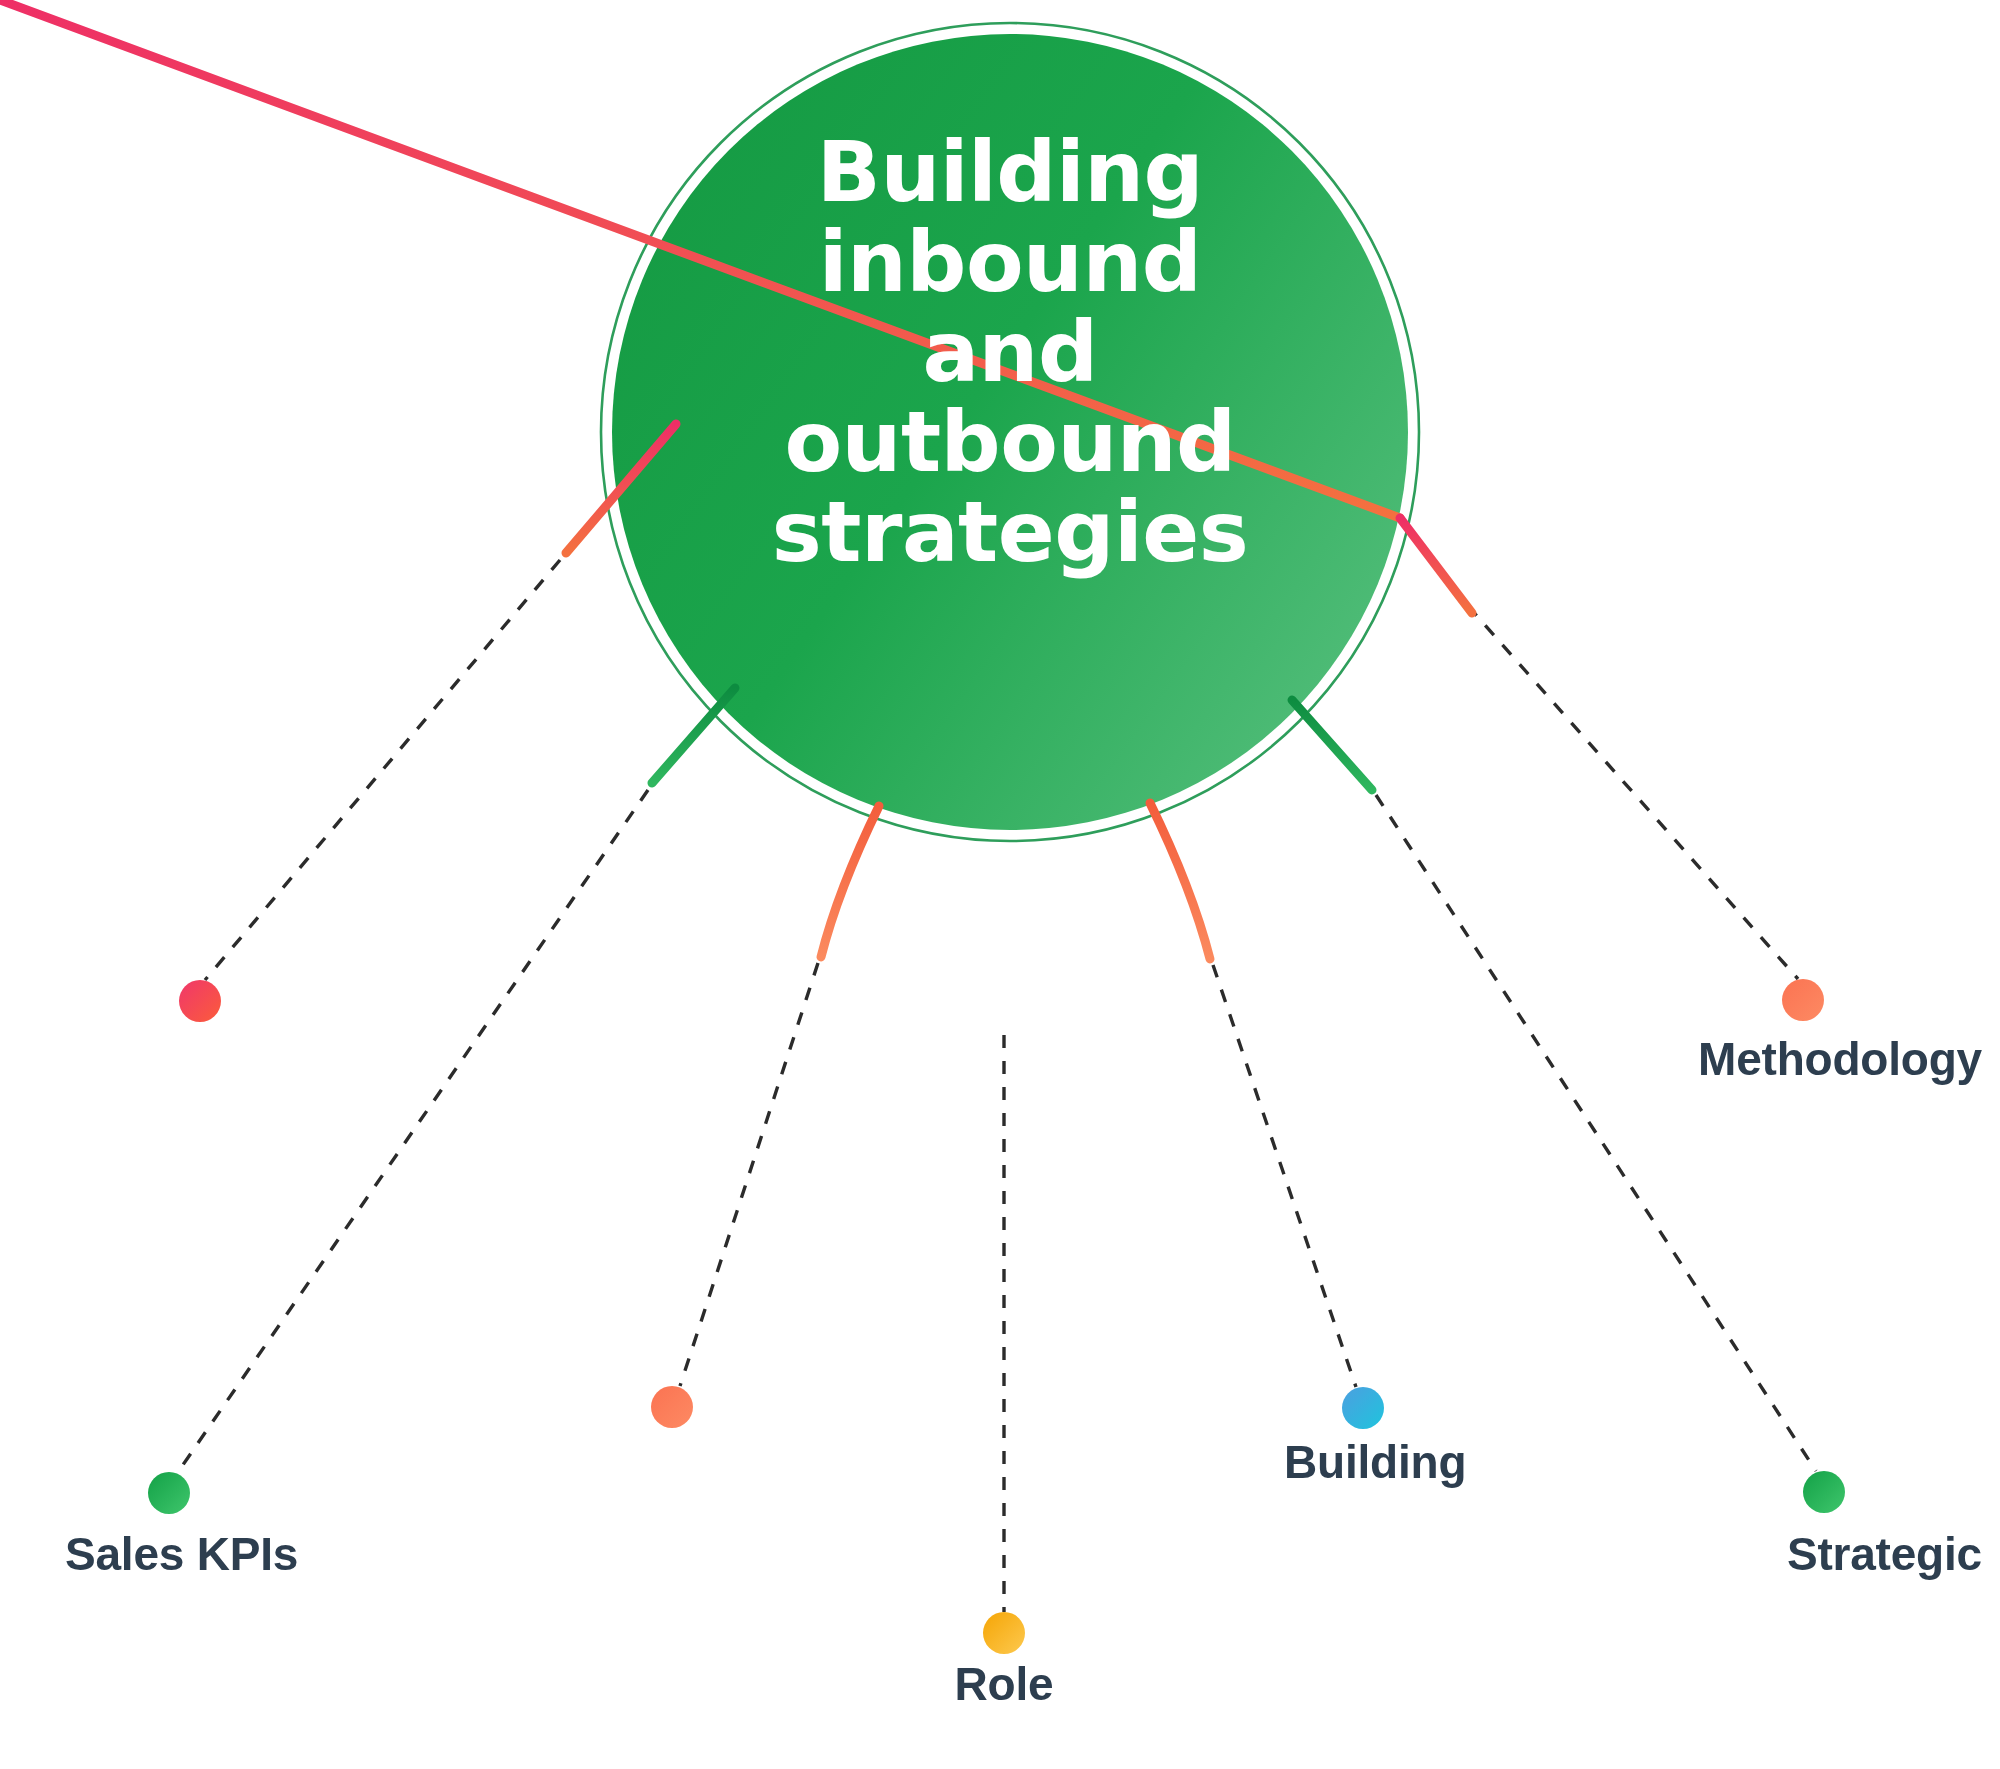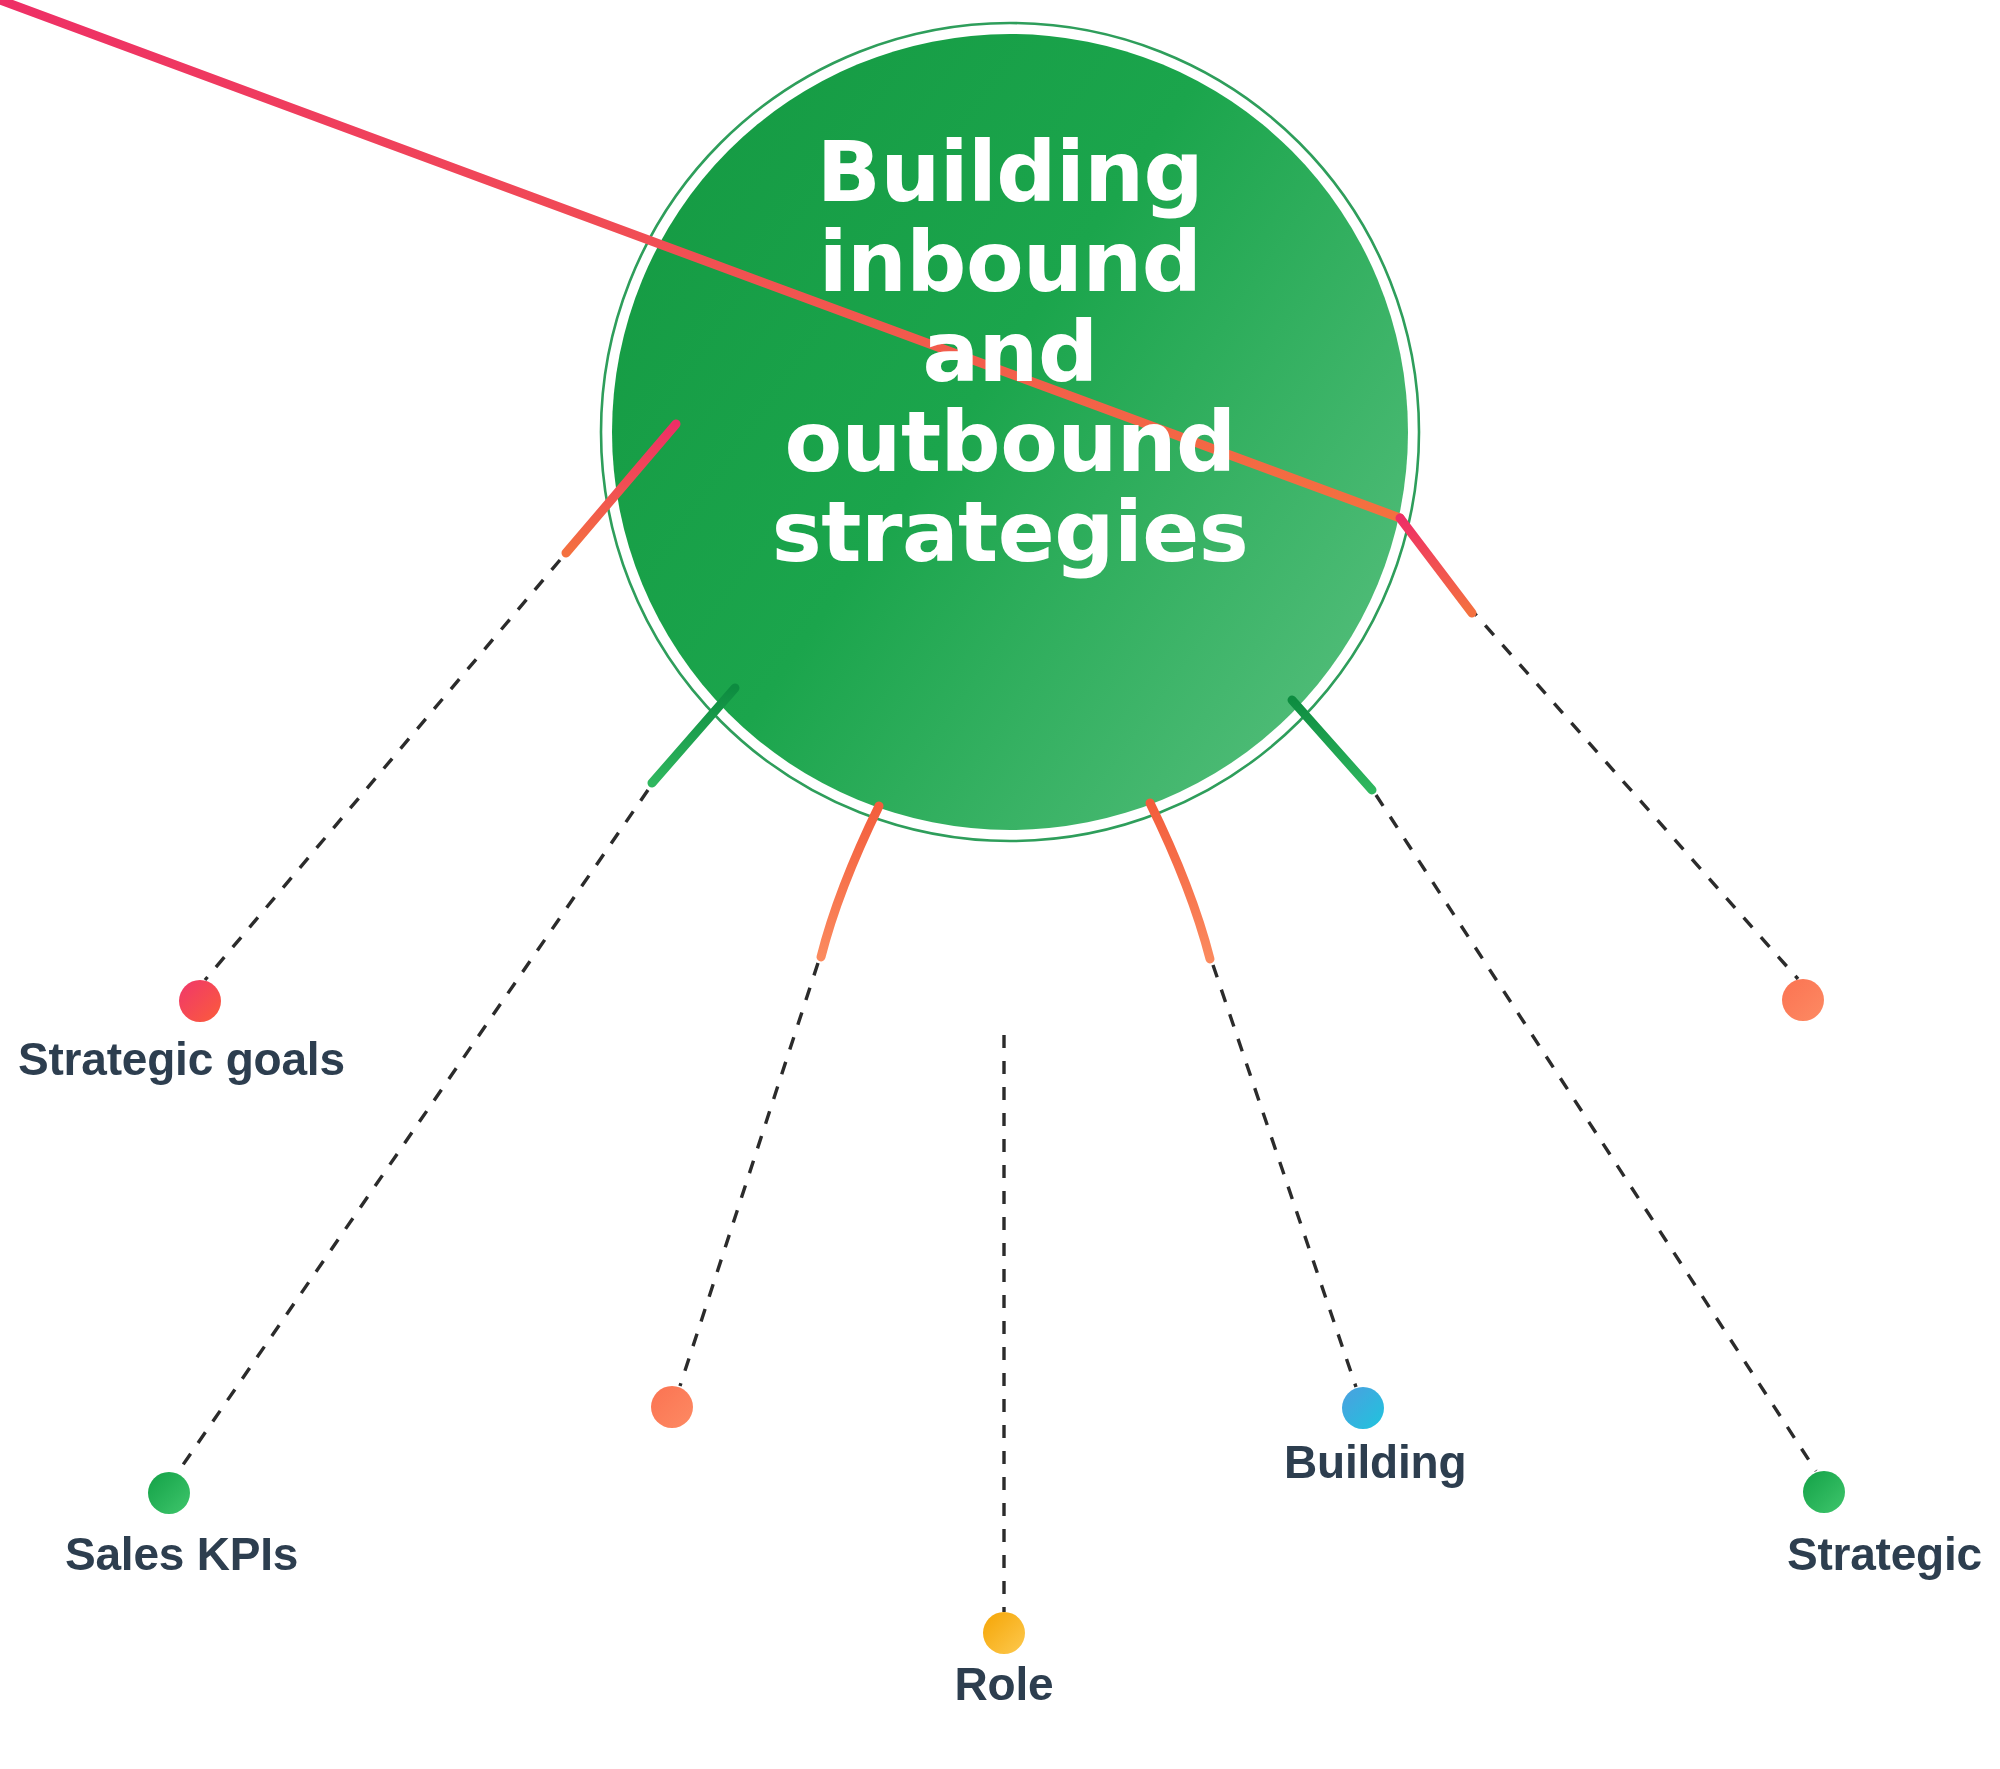--- a/index.html
+++ b/index.html
@@ -140,25 +140,25 @@
       <circle cx="1824" cy="1492" r="21" fill="url(#dotGreen)"></circle>
     </g>
   </svg>
 
   <div class="hub-title">Building
 inbound
 and
 outbound
 strategies</div>
 
-  <div class="node-label anchor-left" style="left:18px;  top:1032px;">Strategic goals</div>
 
   <div class="node-label anchor-left" style="left:50px;  top:1527px;margin-left:15px;">Sales KPIs</div>
 
 
   <div class="node-label anchor-mid" style="left:1004px; top:1657px;">Role</div>
 
   <div class="node-label anchor-left" style="left:1284px; top:1435px;">Building</div>
 
+  <div class="node-label anchor-right" style="left:1982px; top:1032px;">Methodology</div>
 
   <div class="node-label anchor-right" style="left:1982px; top:1527px;">Strategic</div>
 
 </div>
 
 </body></html>

